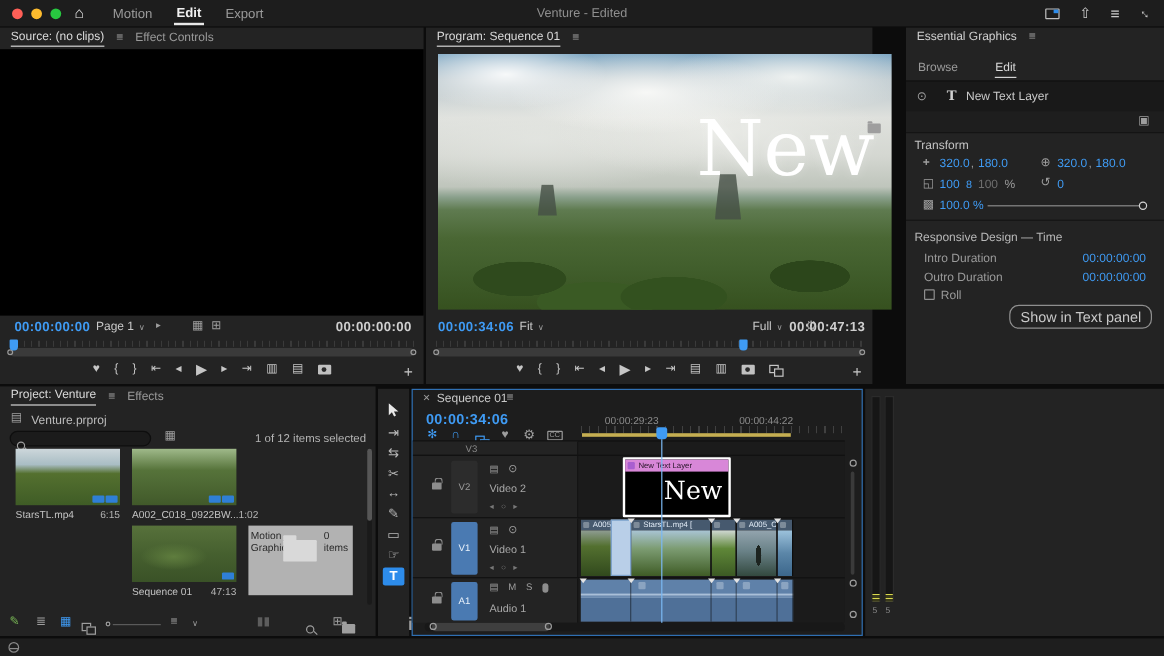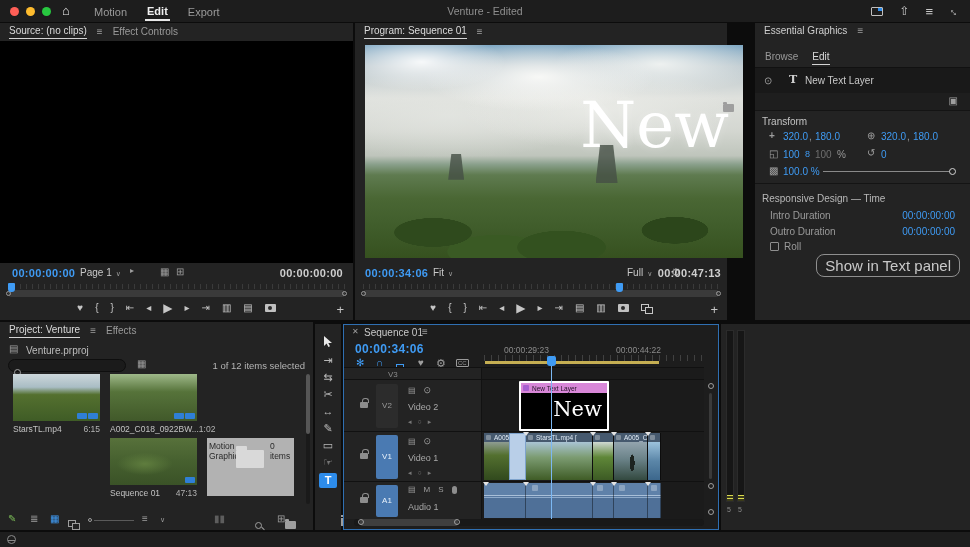--- a/index.html
+++ b/index.html
@@ -61,21 +61,21 @@
   }
   .temple { position:absolute; background:#454f45; opacity:.8; clip-path:polygon(20% 0,80% 0,100% 100%,0 100%); }
   .overlay-new { position:absolute; right:14px; top:48px; color:#ffffff; font-family:"DejaVu Serif", serif;
      font-size:64px; line-height:1; text-shadow:0 0 10px rgba(255,255,255,.25); }
   .eg-list { position:absolute; left:0; right:0; top:44px; height:26px; background:#191919; border-top:1px solid #111; }
   .eg-toolstrip { position:absolute; left:0; right:0; top:70px; height:18px; background:#1e1e1e; border-bottom:1px solid #141414; }
   .divider { position:absolute; left:0; right:0; height:1px; background:#141414; }
   .slider-line { position:absolute; height:1px; background:#8a8a8a; }
   .slider-knob { position:absolute; width:7px; height:7px; border:1px solid #d4d4d4; border-radius:50%; background:#232323; }
   .checkbox { display:inline-block; width:9px; height:9px; border:1px solid #8f8f8f; border-radius:1px; vertical-align:-1px; margin-right:5px; }
-  .pillbtn { position:absolute; border:1px solid #8f8f8f; border-radius:8px; color:#c9c9c9; font-size:15px;
+  .pillbtn { position:absolute; border:1px solid #8f8f8f; border-radius:8px; color:#c9c9c9; font-size:12px;
              padding:2px 8px; background:transparent; }
 
   
   .searchbox { position:absolute; left:8px; top:37px; width:118px; height:13px; background:#1b1b1b;
                border:1px solid #0e0e0e; border-radius:7px; }
   .tile { position:absolute; width:87px; }
   .thumb { position:relative; width:87px; height:47px; overflow:hidden; }
   .thumb .badges { position:absolute; right:2px; bottom:2px; display:flex; gap:1px; }
   .thumb .badges i { display:block; width:10px; height:6px; background:#2f7fd6; border-radius:1px; }
   .tile .cap { display:flex; justify-content:space-between; margin-top:3px; }
@@ -267,21 +267,21 @@
       <span class="i-link2" style="color:#c6c6c6"></span>
     </div>
     <span class="plusbtn" style="top:279px">+</span>
   </div>
 
   <div class="panel" style="left:755px;top:23px;width:215px;height:297px">
     <div class="tabrow" style="height:16px">
       <span class="ptab" style="color:#cfcfcf">Essential Graphics</span>
       <span class="ic">≡</span>
     </div>
-    <div class="abs" style="left:10px;top:28px;display:flex;gap:14px">
+    <div class="abs" style="left:10px;top:28px;display:flex;gap:31px">
       <span class="ptab">Browse</span>
       <span class="ptab active">Edit</span>
     </div>
     <div class="eg-list">
       <span class="abs ic" style="left:9px;top:8px">⊙</span>
       <span class="abs" style="left:34px;top:5px;color:#d0d0d0;font-family:'DejaVu Serif',serif;font-size:11px;font-weight:bold">T</span>
       <span class="abs txt lt" style="left:50px;top:7px">New Text Layer</span>
     </div>
     <div class="eg-toolstrip">
       <span class="i-folder abs" style="right:32px;top:5px"></span>

